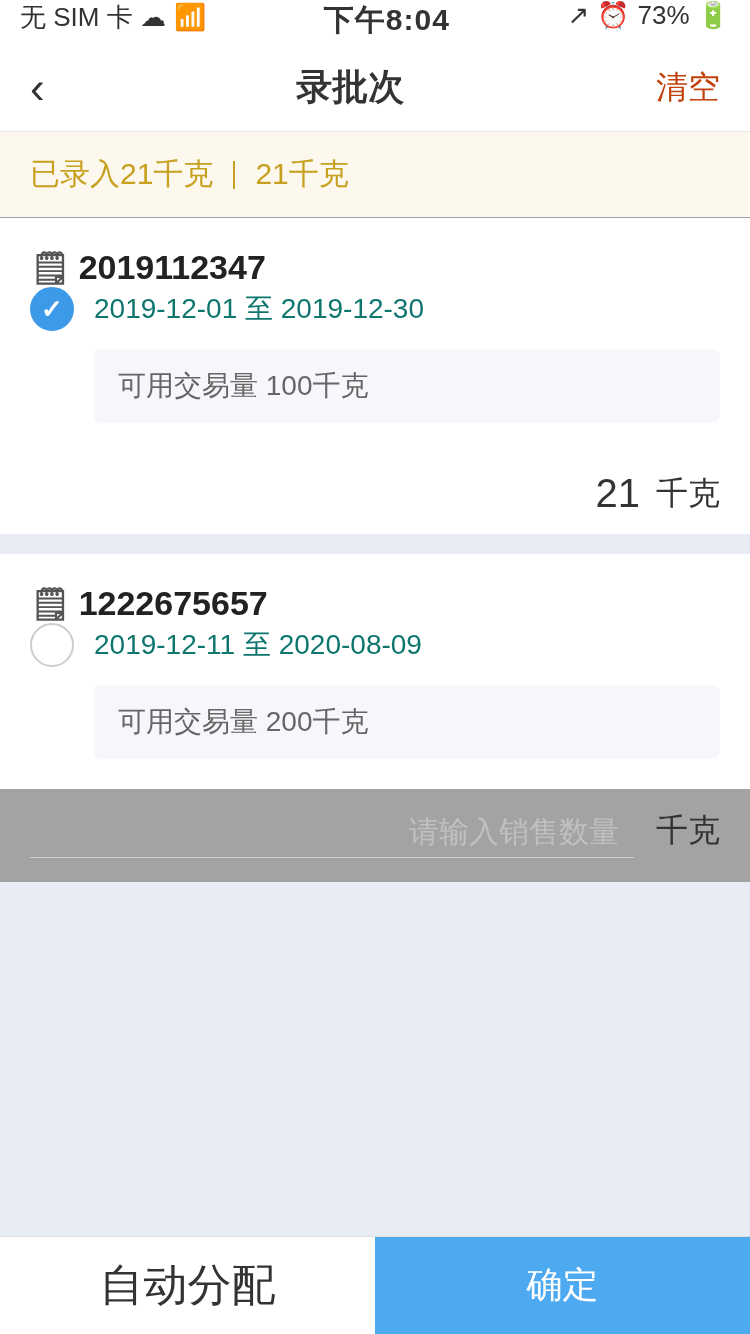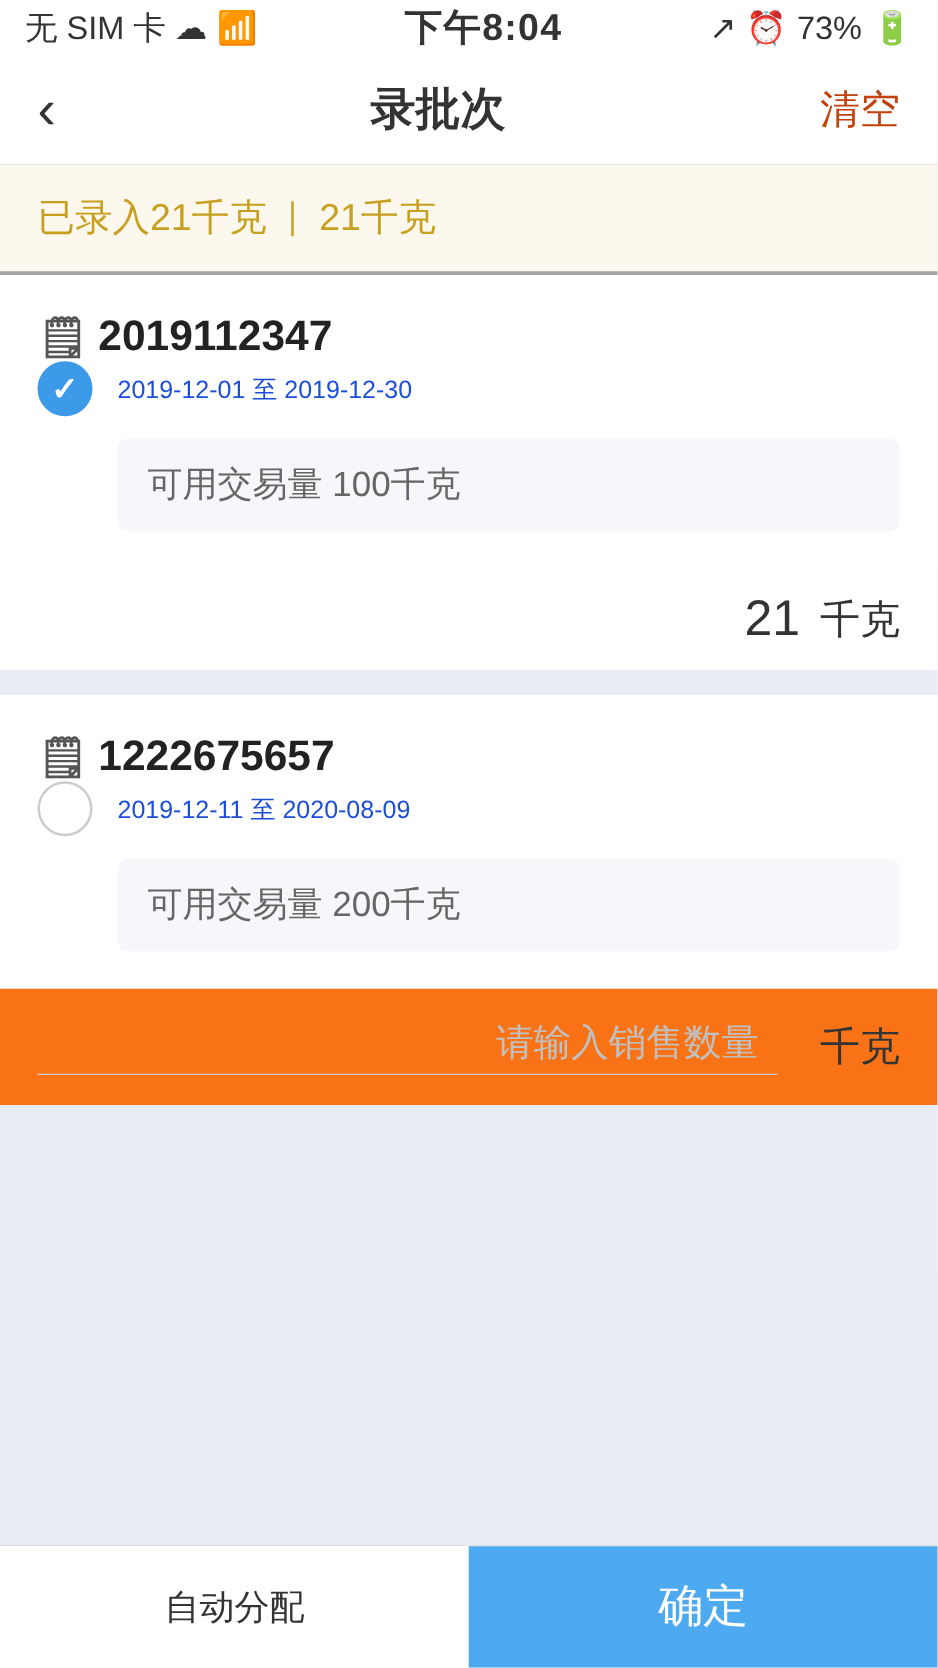--- a/index.html
+++ b/index.html
@@ -12,21 +12,21 @@
       font-size: 32px;
       color: #333;
     }
 
     
     .status-bar {
       width: 750px;
       height: 44px;
       background: #fff;
       display: flex;
-      align-items: center;
+      align-items: flex-start;
       justify-content: space-between;
       padding: 0 20px;
       font-size: 28px;
       font-weight: 500;
     }
     .status-left {
       display: flex;
       align-items: center;
       gap: 8px;
       font-size: 26px;
@@ -72,21 +72,21 @@
     }
 
     
     .info-banner {
       width: 750px;
       background: #fdf8ed;
       padding: 22px 30px;
       display: flex;
       align-items: center;
       gap: 20px;
-      border-bottom: 3px solid #a3a3a3;
+      border-bottom: 1px solid #a3a3a3;
     }
     .info-banner-item {
       font-size: 30px;
       color: #c8a020;
       font-weight: 500;
     }
     .info-banner-divider {
       width: 2px;
       height: 28px;
       background: #c8a020;
@@ -140,40 +140,40 @@
       background: #3d9ae8;
       border-color: #3d9ae8;
     }
     .radio-check {
       color: #fff;
       font-size: 26px;
       font-weight: bold;
     }
 
     .batch-date {
-      font-size: 20px;
-      color: #1d4ed8;
+      font-size: 28px;
+      color: #0f766e;
     }
 
     .available-qty-box {
       background: #f5f7fa;
       border-radius: 8px;
       padding: 18px 24px;
       font-size: 28px;
       color: #666;
       margin-left: 64px;
     }
 
     .qty-input-row {
       display: flex;
-      align-items: flex-end;
+      align-items: flex-start;
       justify-content: flex-end;
       padding: 20px 30px 24px 30px;
-      background: #f97316;
-      gap: 24px;
+      background: #a3a3a3;
+      gap: 12px;
     }
 
     .qty-input {
       text-align: right;
       font-size: 36px;
       color: #333;
       border: none;
       outline: none;
       background: transparent;
       min-width: 120px;
@@ -220,21 +220,21 @@
       bottom: 0;
       left: 0;
       background: #fff;
       border-top: 1px solid #e0e0e0;
     }
     .btn-auto {
       flex: 1;
       display: flex;
       align-items: center;
       justify-content: center;
-      font-size: 28px;
+      font-size: 44px;
       color: #333;
       background: #fff;
       cursor: pointer;
       border: none;
       outline: none;
     }
     .btn-confirm {
       flex: 1;
       display: flex;
       align-items: center;

